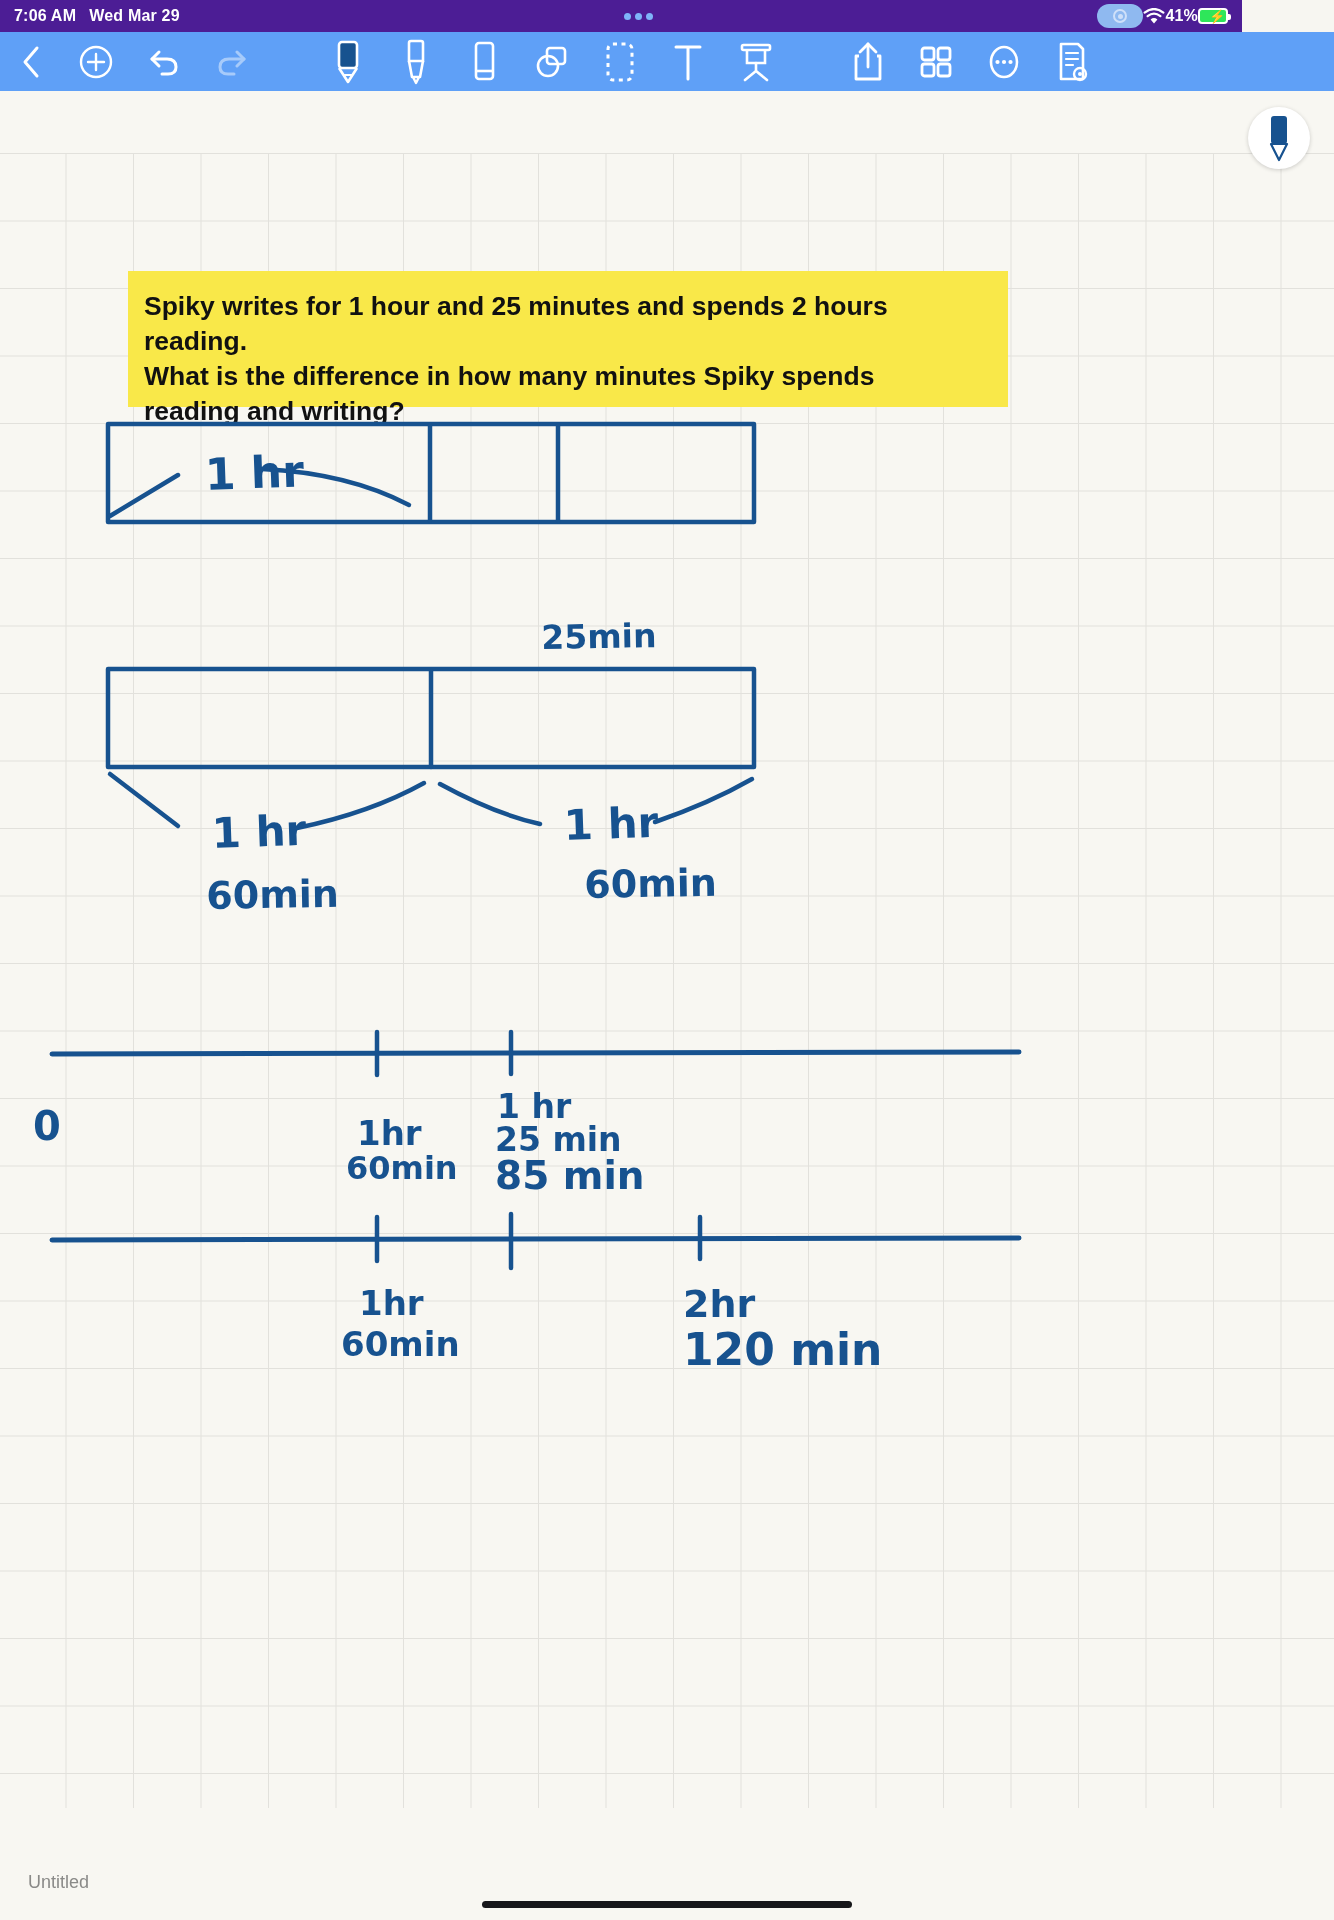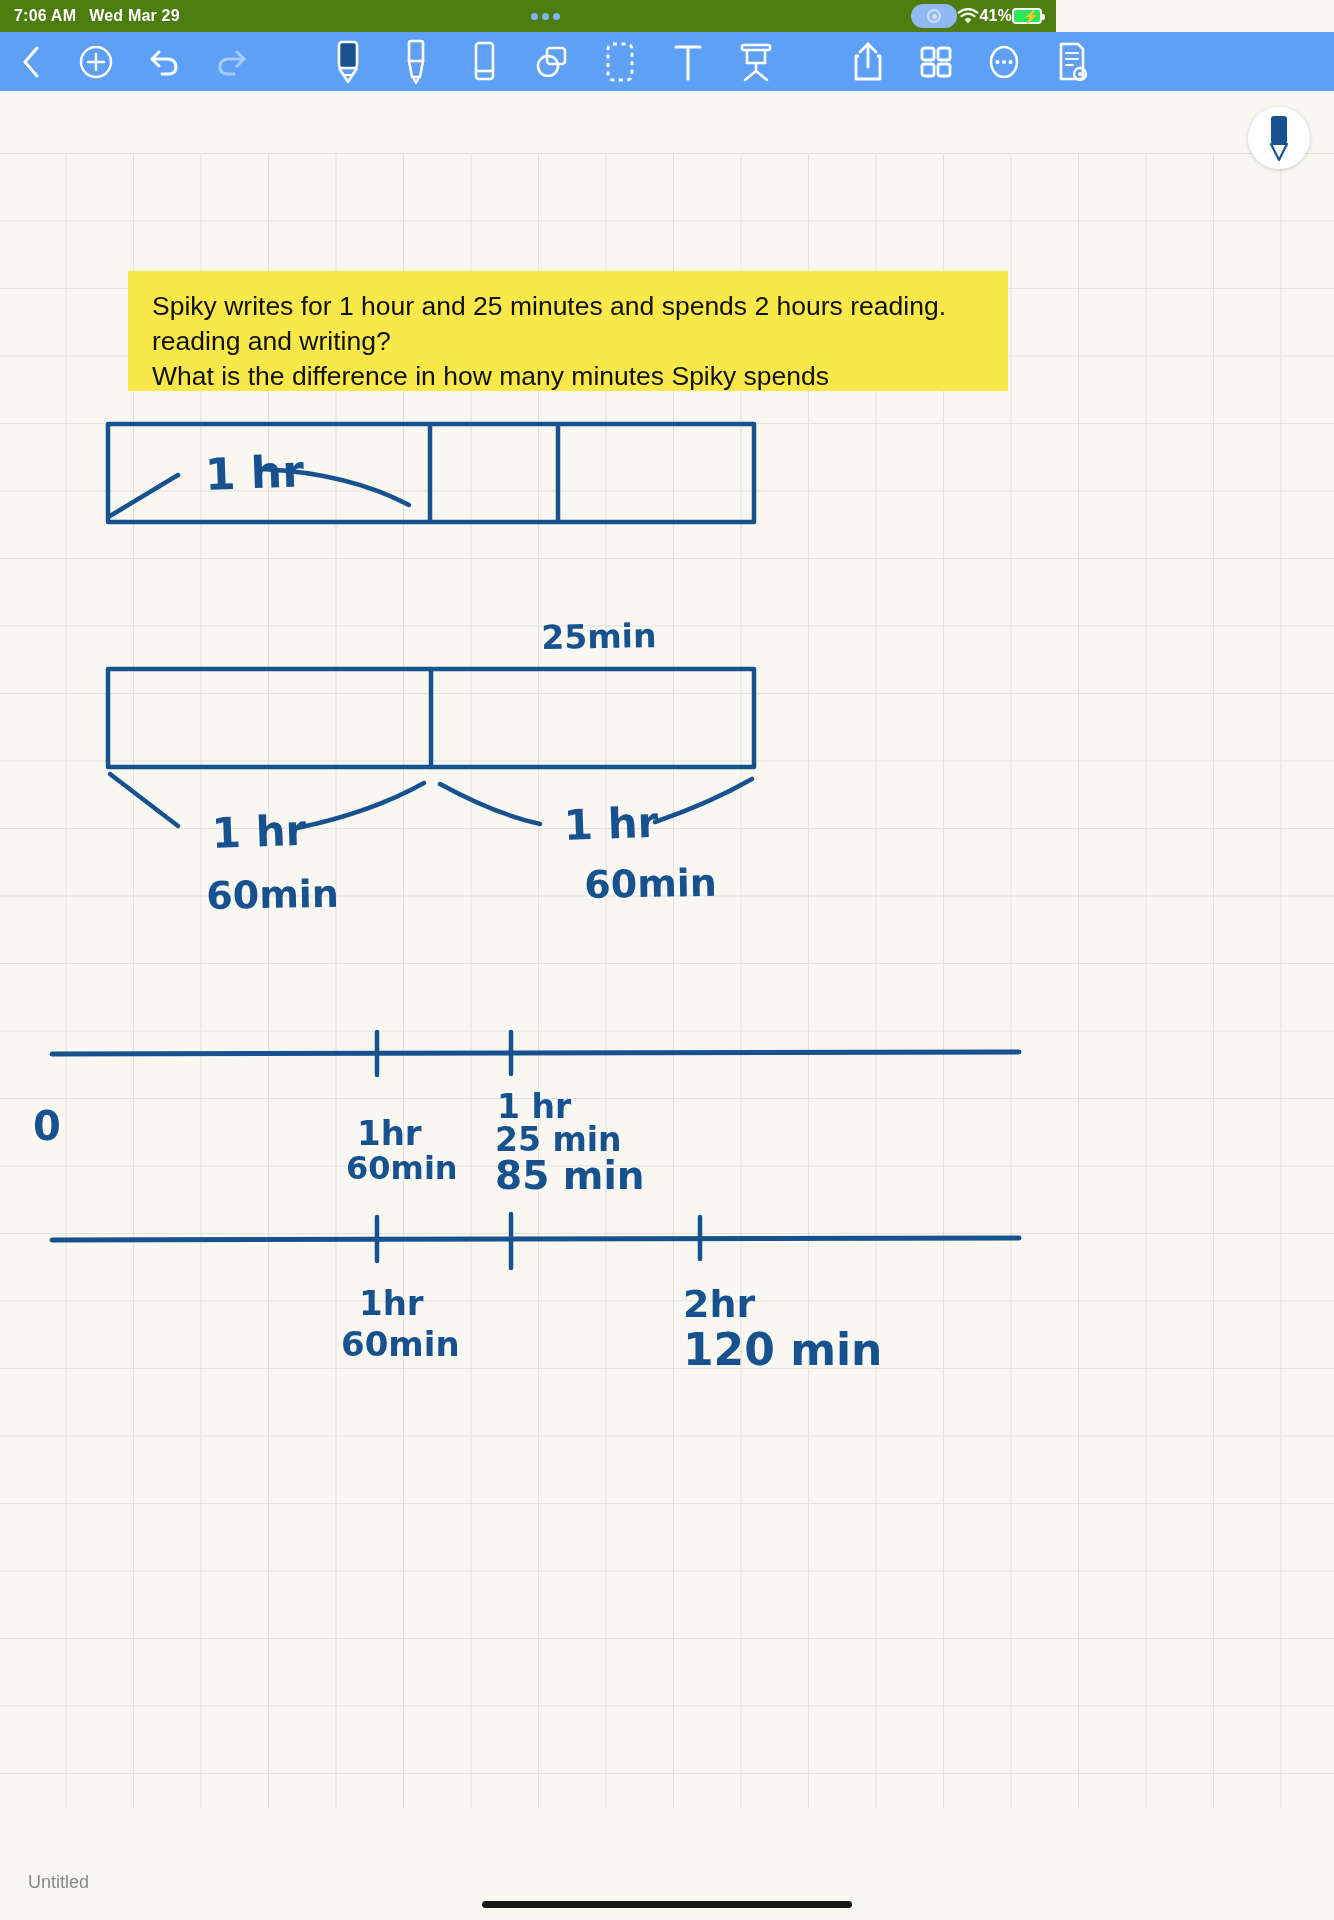--- a/index.html
+++ b/index.html
@@ -7,22 +7,22 @@
     width: 1334px; height: 1920px;
     font-family: "Liberation Sans", sans-serif;
     background: #f7f6f1;
     overflow: hidden;
   }
   #app { position: relative; width: 1334px; height: 1920px; }
 
   
   .statusbar {
     position: absolute; top: 0; left: 0;
-    width: 1056px; height: 32px;
-    background: #4d7c0f;
+    width: 1242px; height: 32px;
+    background: #4c1d95;
     display: flex; align-items: center;
     padding: 1px 14px;
     color: #ffffff;
     font-size: 16px; font-weight: bold;
     letter-spacing: 0.2px;
   }
   .sb-left { display: flex; align-items: center; gap: 13px; }
   .sb-center { flex: 1; display: flex; justify-content: center; align-items: center; }
   .sb-right { display: flex; align-items: center; }
   .dots3 { display: flex; gap: 4px; }
@@ -80,23 +80,24 @@
     position: absolute; right: 24px; top: 16px;
     width: 62px; height: 62px; border-radius: 50%;
     background: #ffffff;
     box-shadow: 0 1px 4px rgba(0,0,0,0.18);
     display: flex; align-items: center; justify-content: center;
   }
 
   
   .yellowbox {
     position: absolute; left: 128px; top: 180px;
-    width: 880px; height: 120px;
+    width: 880px; height: 136px;
     background: #f9e849;
-    padding: 18px 16px 0 24px;
+    padding: 18px 16px 0 16px;
+    font-weight: bold;
   }
   .yellowbox p {
     color: #111111;
     font-size: 26.5px;
     line-height: 35px;
     font-family: "Liberation Sans", sans-serif;
   }
 
   
   .ink {
@@ -287,22 +288,22 @@
 
     <div class="pen-bubble">
       <svg width="26" height="52" viewBox="0 0 26 52">
         <rect x="5" y="4" width="16" height="28" rx="3" fill="#17528f"></rect>
         <path d="M5 32 L13 48 L21 32 Z" fill="none" stroke="#17528f" stroke-width="2.2" stroke-linejoin="round"></path>
       </svg>
     </div>
 
     <div class="yellowbox">
       <p>Spiky writes for 1 hour and 25 minutes and spends 2 hours reading.</p>
+      <p>What is the difference in how many minutes Spiky spends</p>
       <p>reading and writing?</p>
-      <p>What is the difference in how many minutes Spiky spends</p>
     </div>
 
     <div class="ink">
 
       <svg width="1334" height="1780" viewBox="0 0 1334 1780">
         <g stroke="#17528f" fill="none" stroke-linecap="round" stroke-linejoin="round">
 
           <path d="M108 334 L108 432 L755 432 L755 334" stroke-width="4.5" opacity="0"></path>
 
           <path d="M108 333 L754 333 L754 431 L108 431 Z" stroke-width="4.5" transform="translate(0,-1)" opacity="0"></path>

